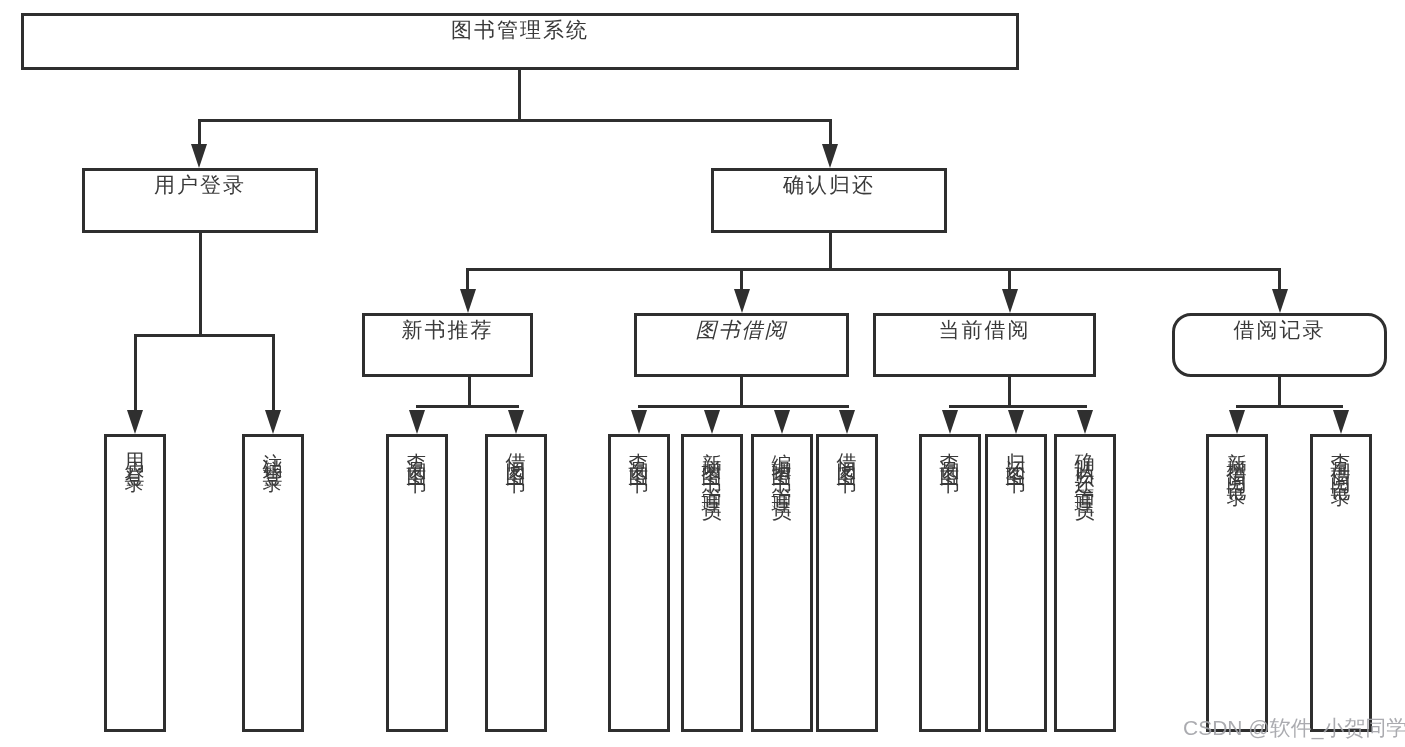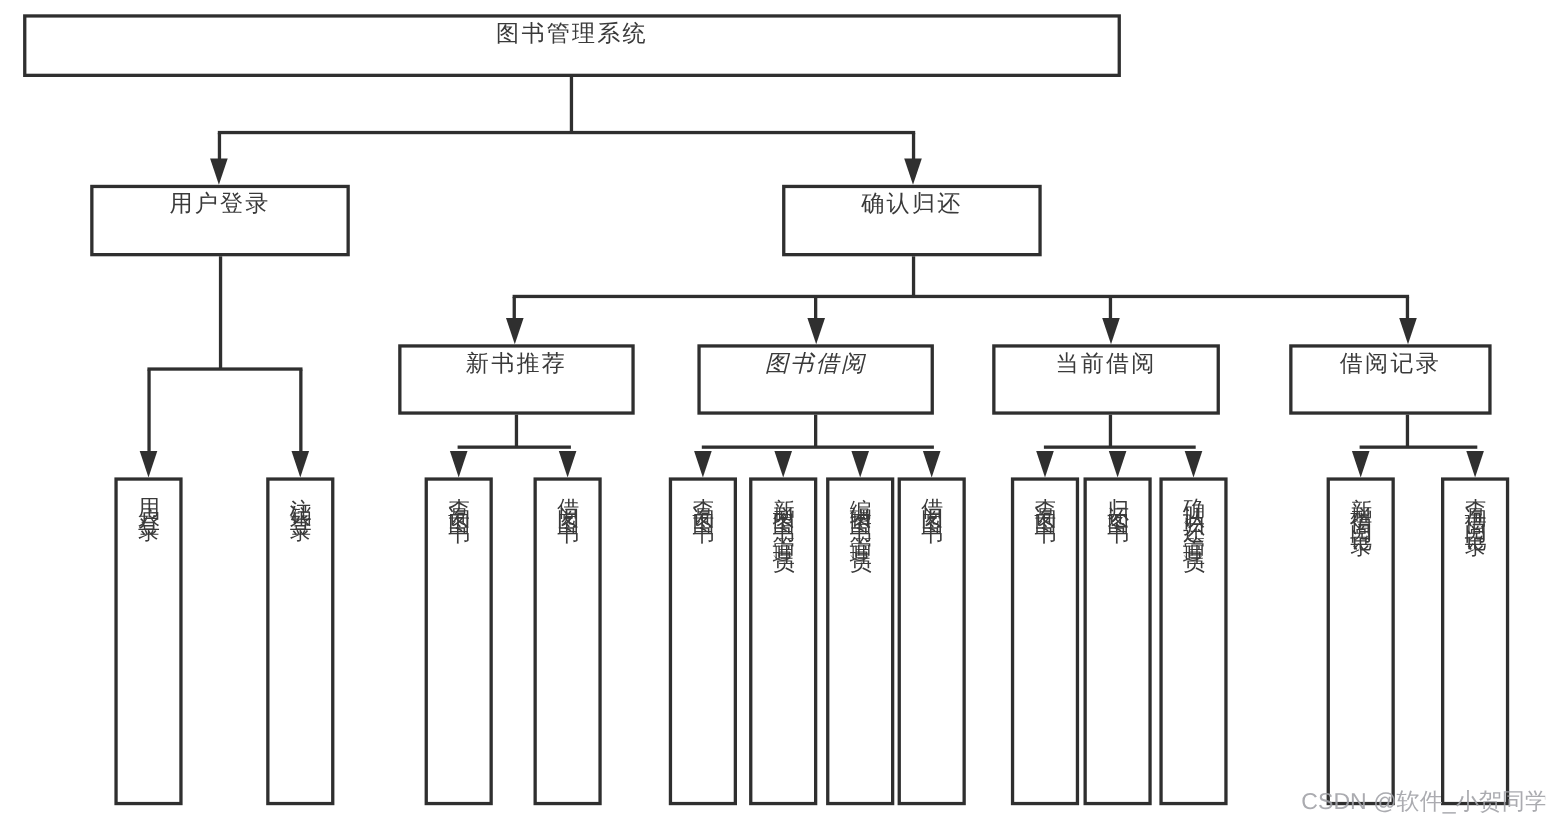--- a/index.html
+++ b/index.html
@@ -91,30 +91,30 @@
   <div class="hl" style="left:466px;top:268px;width:815px;"></div>
   <div class="vl" style="left:466px;top:270px;height:21px;"></div>
   <div class="arrow" style="left:459.5px;top:289px;"></div>
   <div class="vl" style="left:740px;top:270px;height:21px;"></div>
   <div class="arrow" style="left:733.5px;top:289px;"></div>
   <div class="vl" style="left:1008px;top:270px;height:21px;"></div>
   <div class="arrow" style="left:1001.5px;top:289px;"></div>
   <div class="vl" style="left:1278px;top:270px;height:21px;"></div>
   <div class="arrow" style="left:1271.5px;top:289px;"></div>
 
-  <div class="box" style="left:362px;top:313px;width:215px;height:64px;">
+  <div class="box" style="left:362px;top:313px;width:171px;height:64px;">
     <span class="h-label">新书推荐</span>
   </div>
   <div class="box" style="left:634px;top:313px;width:215px;height:64px;font-style:italic;">
     <span class="h-label">图书借阅</span>
   </div>
-  <div class="box" style="left:902px;top:313px;width:207px;height:64px;">
+  <div class="box" style="left:873px;top:313px;width:223px;height:64px;">
     <span class="h-label">当前借阅</span>
   </div>
-  <div class="box" style="left:1172px;top:313px;width:184px;height:64px;">
+  <div class="box" style="left:1172px;top:313px;width:215px;height:64px;border-radius:19px;">
     <span class="h-label">借阅记录</span>
   </div>
 
   <div class="vl" style="left:468px;top:377px;height:30px;"></div>
   <div class="hl" style="left:415.5px;top:405px;width:103px;"></div>
   <div class="arrow" style="left:409px;top:410px;"></div>
   <div class="arrow" style="left:508px;top:410px;"></div>
 
   <div class="vl" style="left:740px;top:377px;height:30px;"></div>
   <div class="hl" style="left:637.5px;top:405px;width:211px;"></div>

